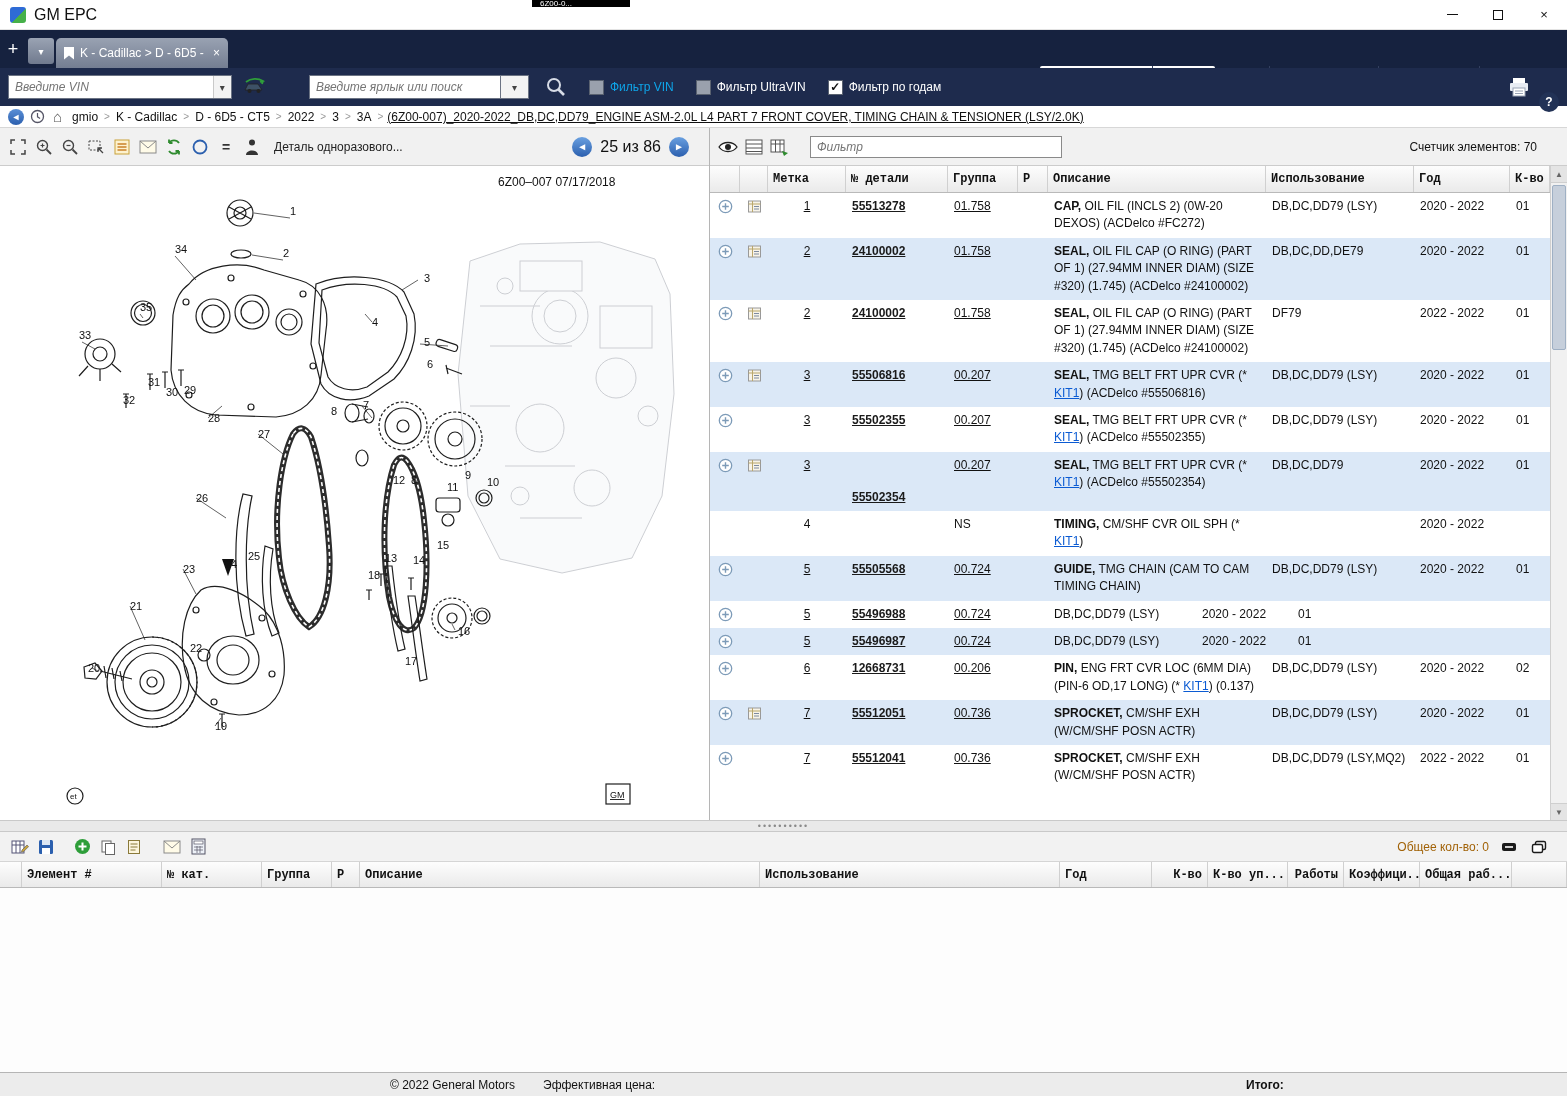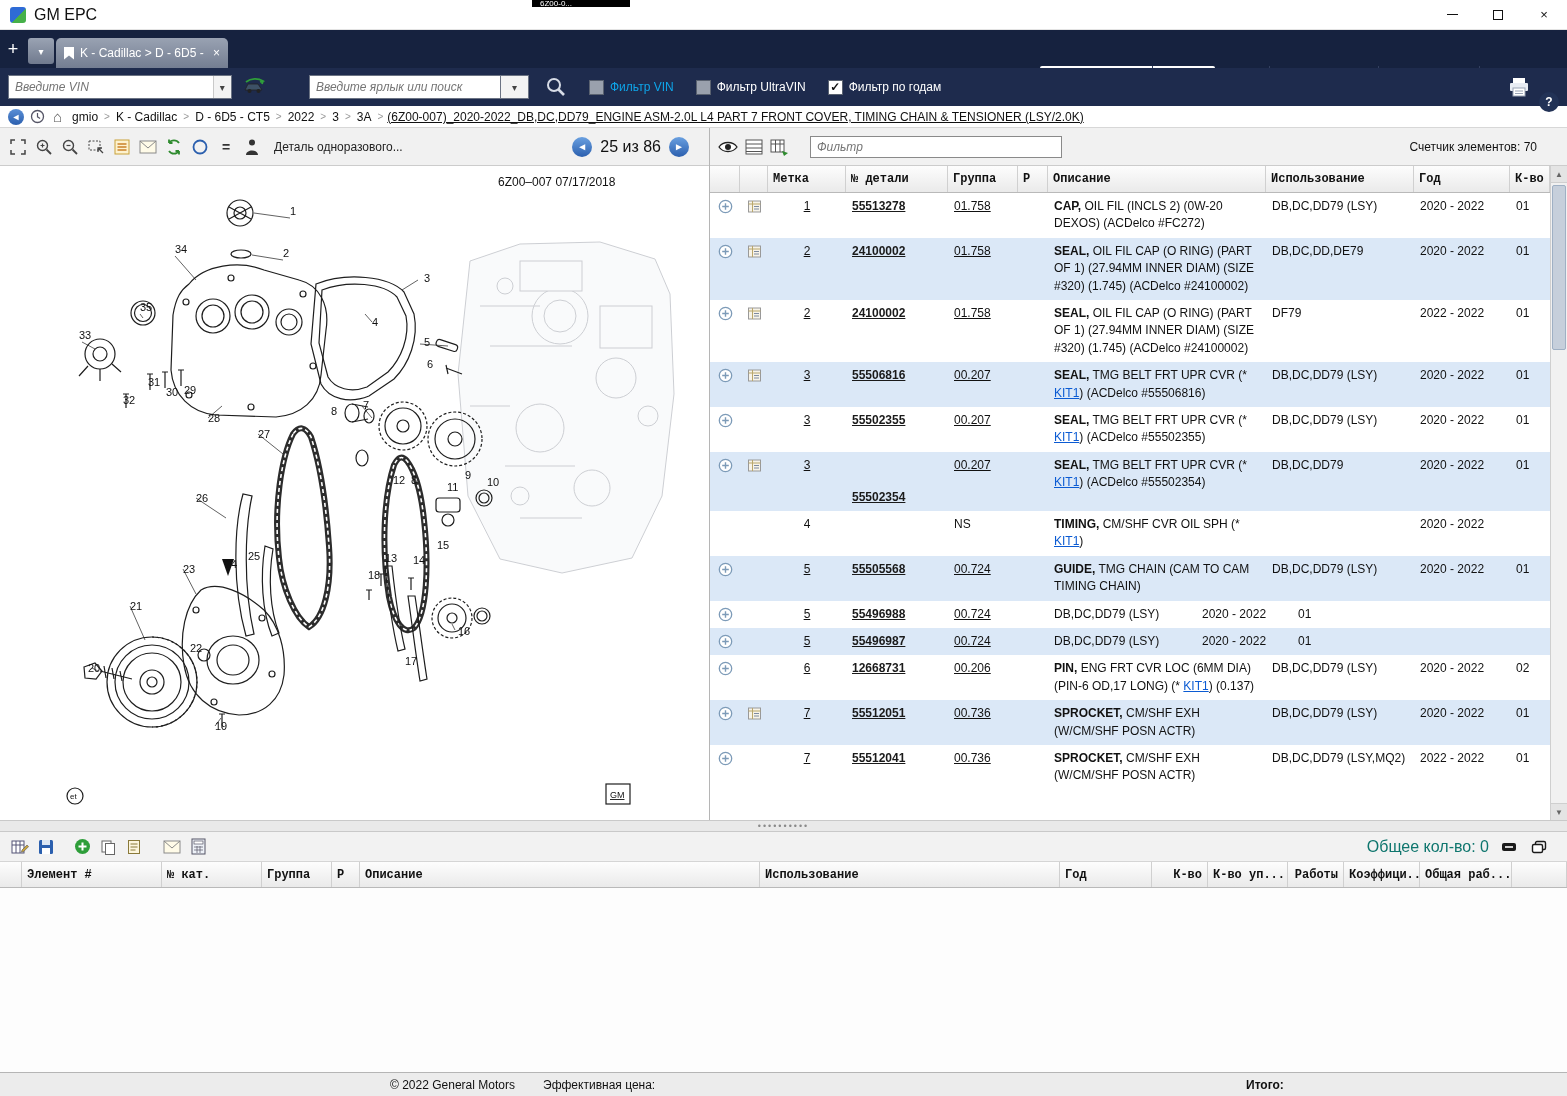--- a/index.html
+++ b/index.html
@@ -89,21 +89,21 @@
   .vthumb { position:absolute; top:19px; left:1px; width:14px; height:165px; background:#c6cfdb; border:1px solid #9fb0c4; border-radius:2px; }
 
   
   .splitter { position:absolute; top:820px; left:0; right:0; height:12px; background:#e9e9e9; border-top:1px solid #c9c9c9; border-bottom:1px solid #c9c9c9; display:flex; align-items:center; justify-content:center; }
   .splitter .dots { letter-spacing:2px; color:#8a8a8a; font-size:9px; line-height:5px; }
 
   
   .bottom-panel { position:absolute; top:832px; left:0; right:0; height:240px; background:#fff; display:flex; flex-direction:column; }
   .bottom-toolbar { height:30px; background:#f2f2f2; display:flex; align-items:center; padding:0 8px; border-bottom:1px solid #d5d5d5; }
   .btright { margin-left:auto; display:flex; align-items:center; gap:10px; margin-right:10px; }
-  .total-label { font-size:16px; color:#0f766e; }
+  .total-label { font-size:12px; color:#a16207; }
   .mini-btn { width:20px; height:16px; display:flex; align-items:center; justify-content:center; }
   .bottom-header { display:flex; height:26px; background:linear-gradient(#fdfdfd,#eaeaea); border-bottom:1px solid #b9b9b9; }
   .bottom-body { flex:1; background:#fdfdfd; }
 
   
   .footer { position:absolute; bottom:0; left:0; right:0; height:24px; background:#ececec; border-top:1px solid #b5b5b5; }
   .footer span { position:absolute; top:5px; font-size:12px; color:#111; }
   .f-copy { left:390px; }
   .f-price { left:543px; }
   .f-total { left:1246px; font-weight:bold; }

